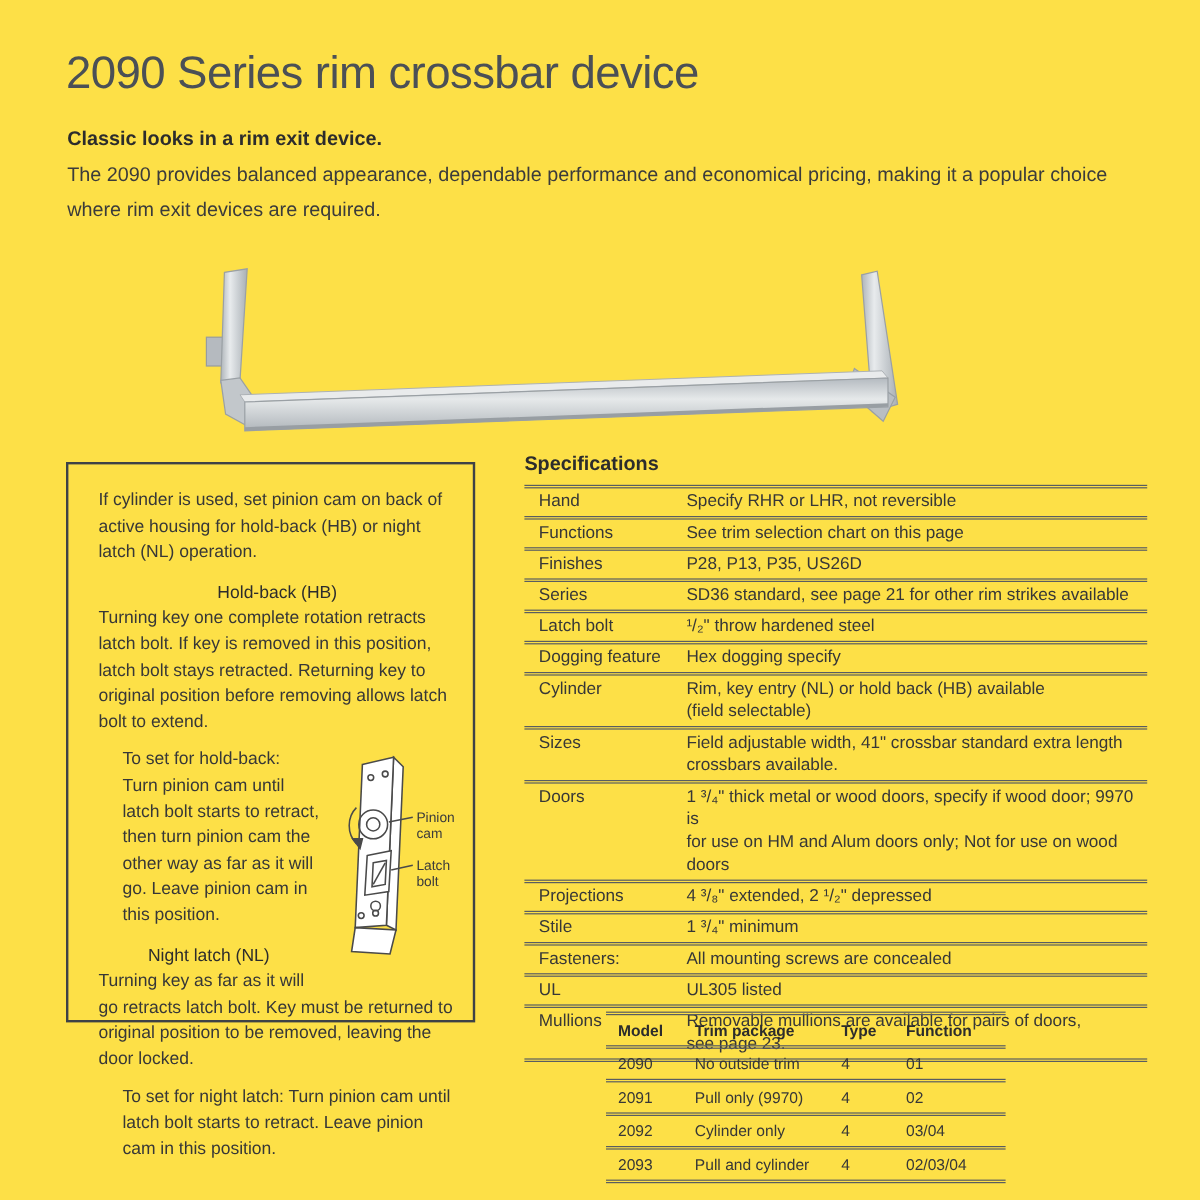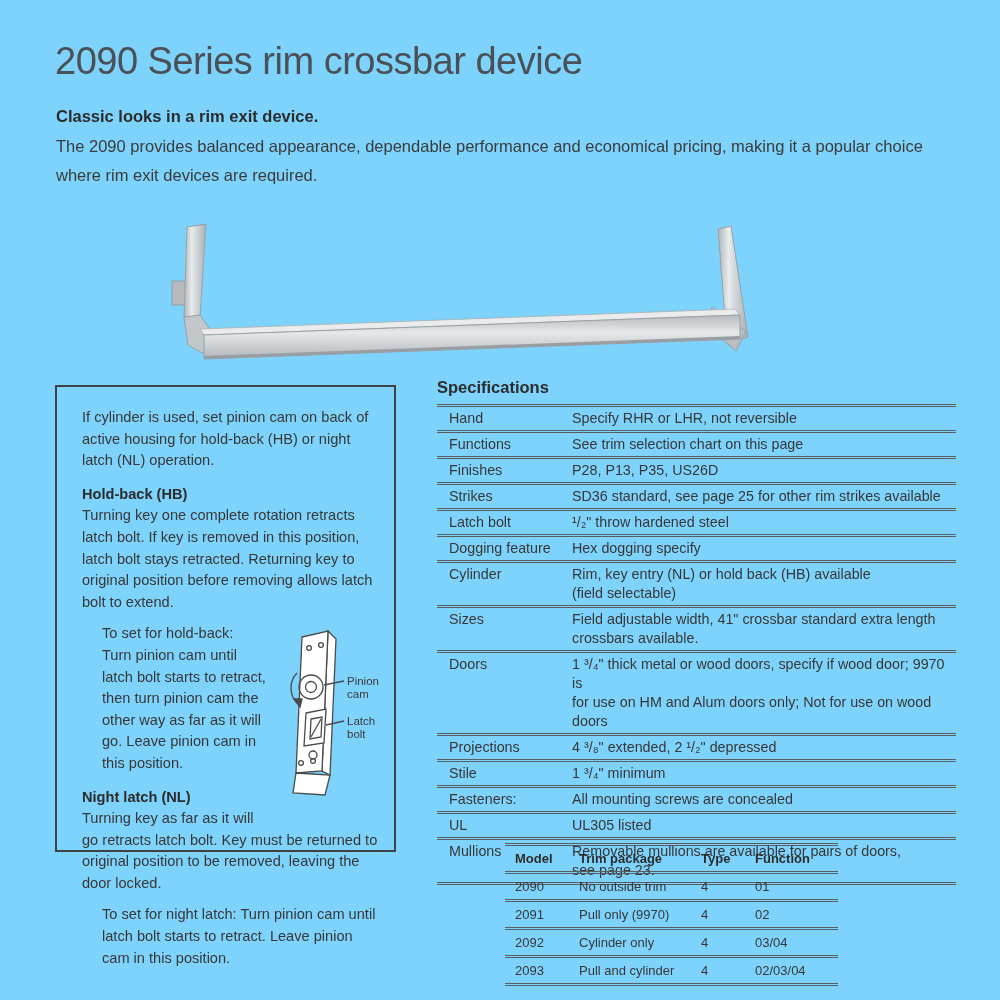--- a/index.html
+++ b/index.html
@@ -1,34 +1,34 @@
 <!DOCTYPE html>
 <html><head>
 <meta charset="utf-8">
 <style>
   * { margin:0; padding:0; box-sizing:border-box; }
   html,body { background:#ffffff; }
   body { font-family:"Liberation Sans","DejaVu Sans",sans-serif; color:#373737; }
-  .page { position:relative; width:1000px; height:1000px; background:#7dd3fc; overflow:hidden; }
+  .page { position:relative; width:1000px; height:1000px; background:#fde047; overflow:hidden; }
 
   .title { position:absolute; left:55px; top:40px; font-size:38px; font-weight:400;
            color:#4b5056; letter-spacing:-0.5px; }
 
   .lead { position:absolute; left:56px; top:102px; width:912px; font-size:16.5px;
           line-height:29px; color:#3b3b3b; }
   .lead .lead-head { font-weight:700; color:#2c2c2c; display:block; margin-bottom:1px; }
 
   .device-svg { position:absolute; left:0; top:205px; }
 
   
   .info-box { position:absolute; left:55px; top:385px; width:341px; height:467px;
               border:2px solid #3e4246; padding:20px 14px 0 25px; font-size:14.6px;
               line-height:21.6px; color:#373737; }
   .info-box p { margin-bottom:10px; }
-  .info-box h3 { font-size:14.6px; font-weight:700; color:#2c2c2c; margin-top:12px; }
+  .info-box h3 { font-size:14.6px; font-weight:400; color:#2c2c2c; margin-top:12px;text-align:center; }
   .indent { margin-left:20px; }
   .diagram-float { float:right; width:114px; height:180px; margin:2px -6px 4px 6px; }
   .diagram-float text { font-size:11.5px; fill:#3b3b3b; font-family:"Liberation Sans","DejaVu Sans",sans-serif; }
 
   
   .specs { position:absolute; left:437px; top:378px; width:519px; }
   .specs h2 { font-size:16.5px; font-weight:700; color:#2c2c2c; margin-bottom:7px; }
   .sep { height:3px; border-top:1px solid #595d61; border-bottom:1px solid #595d61; }
   .spec-row { display:flex; padding:2px 0; font-size:14.3px; line-height:19px; }
   .spec-label { width:123px; flex:none;margin-left:12px; }
@@ -137,22 +137,22 @@
     </div>
     <div class="sep"></div>
 
     <div class="spec-row">
       <div class="spec-label">Finishes</div>
       <div class="spec-value">P28, P13, P35, US26D</div>
     </div>
     <div class="sep"></div>
 
     <div class="spec-row">
-      <div class="spec-label">Strikes</div>
-      <div class="spec-value">SD36 standard, see page 25 for other rim strikes available</div>
+      <div class="spec-label">Series</div>
+      <div class="spec-value">SD36 standard, see page 21 for other rim strikes available</div>
     </div>
     <div class="sep"></div>
 
     <div class="spec-row">
       <div class="spec-label">Latch bolt</div>
       <div class="spec-value">¹/₂" throw hardened steel</div>
     </div>
     <div class="sep"></div>
 
     <div class="spec-row">

